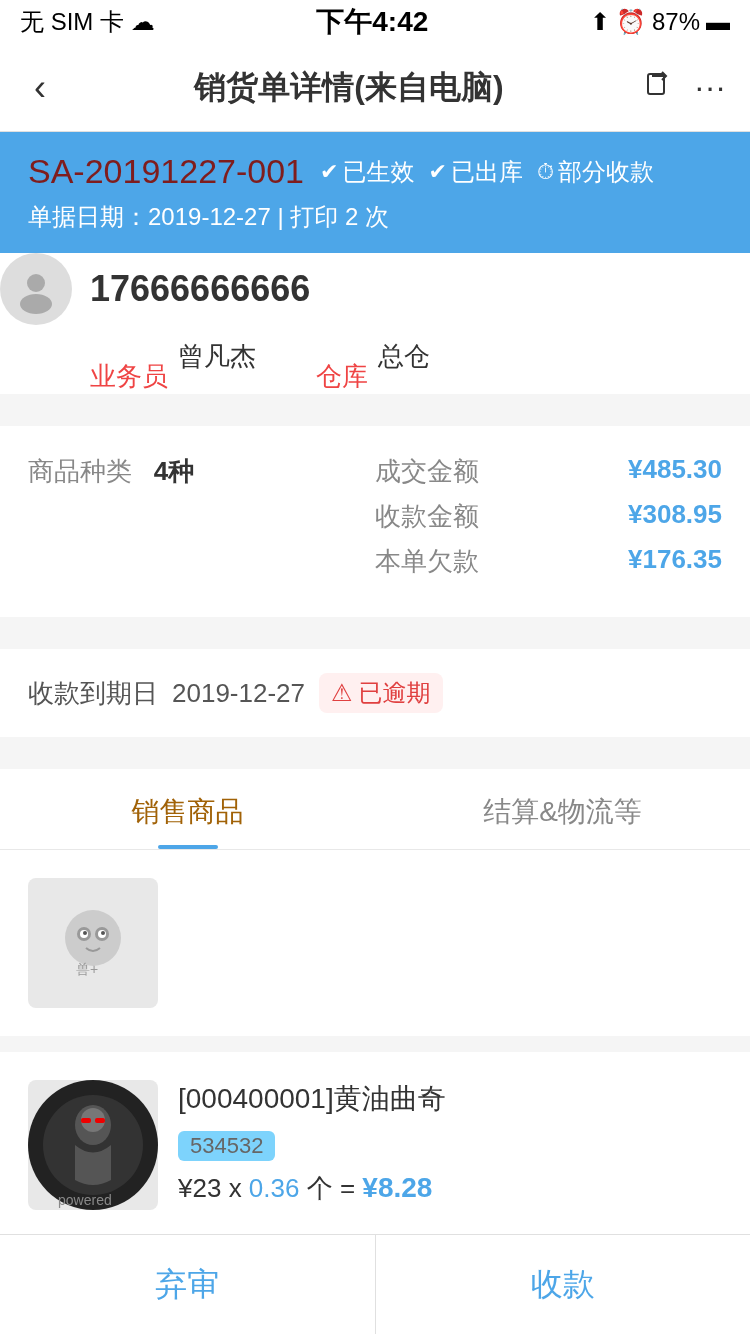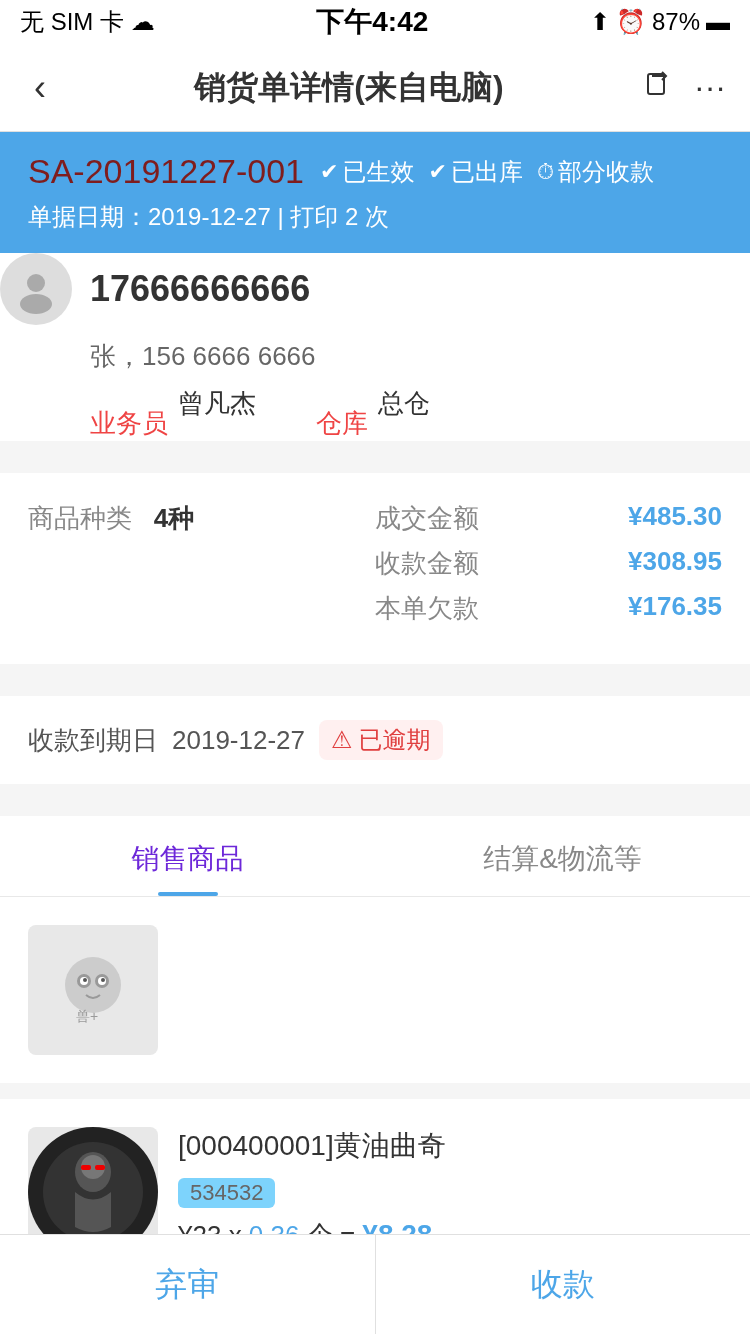--- a/index.html
+++ b/index.html
@@ -191,21 +191,21 @@
     .tab {
       flex: 1;
       text-align: center;
       padding: 24px 0 18px;
       font-size: 28px;
       cursor: pointer;
       position: relative;
       color: #888;
     }
     .tab.active {
-      color: #6d28d9;
+      color: #a16207;
     }
     .tab.active::after {
       content: '';
       position: absolute;
       bottom: 0;
       left: 50%;
       transform: translateX(-50%);
       width: 60px;
       height: 4px;
       background: #4DA6E8;
@@ -343,21 +343,20 @@
 <div class="customer-card">
   <div class="customer-top">
     <div class="avatar">
       <svg viewBox="0 0 50 50" fill="none" xmlns="http://www.w3.org/2000/svg">
         <circle cx="25" cy="19" r="9" fill="#aaa"></circle>
         <ellipse cx="25" cy="40" rx="16" ry="10" fill="#aaa"></ellipse>
       </svg>
     </div>
     <span class="customer-phone">17666666666</span>
   </div>
-  <div class="customer-name">张，156 6666 6666</div>
   <div class="customer-meta">
     <div class="meta-item">
       <span class="meta-label">业务员</span>
       <span class="meta-value">曾凡杰</span>
     </div>
     <div class="meta-item">
       <span class="meta-label">仓库</span>
       <span class="meta-value">总仓</span>
     </div>
   </div>

